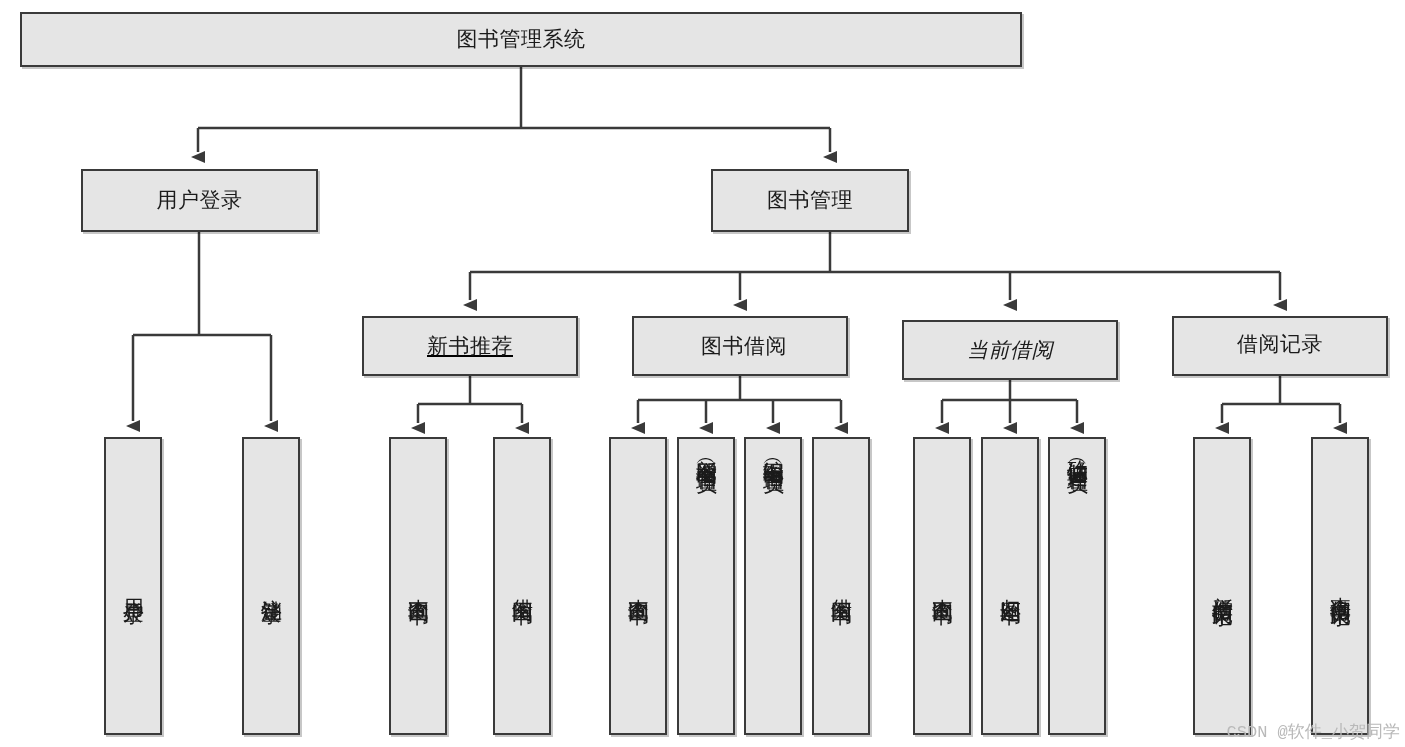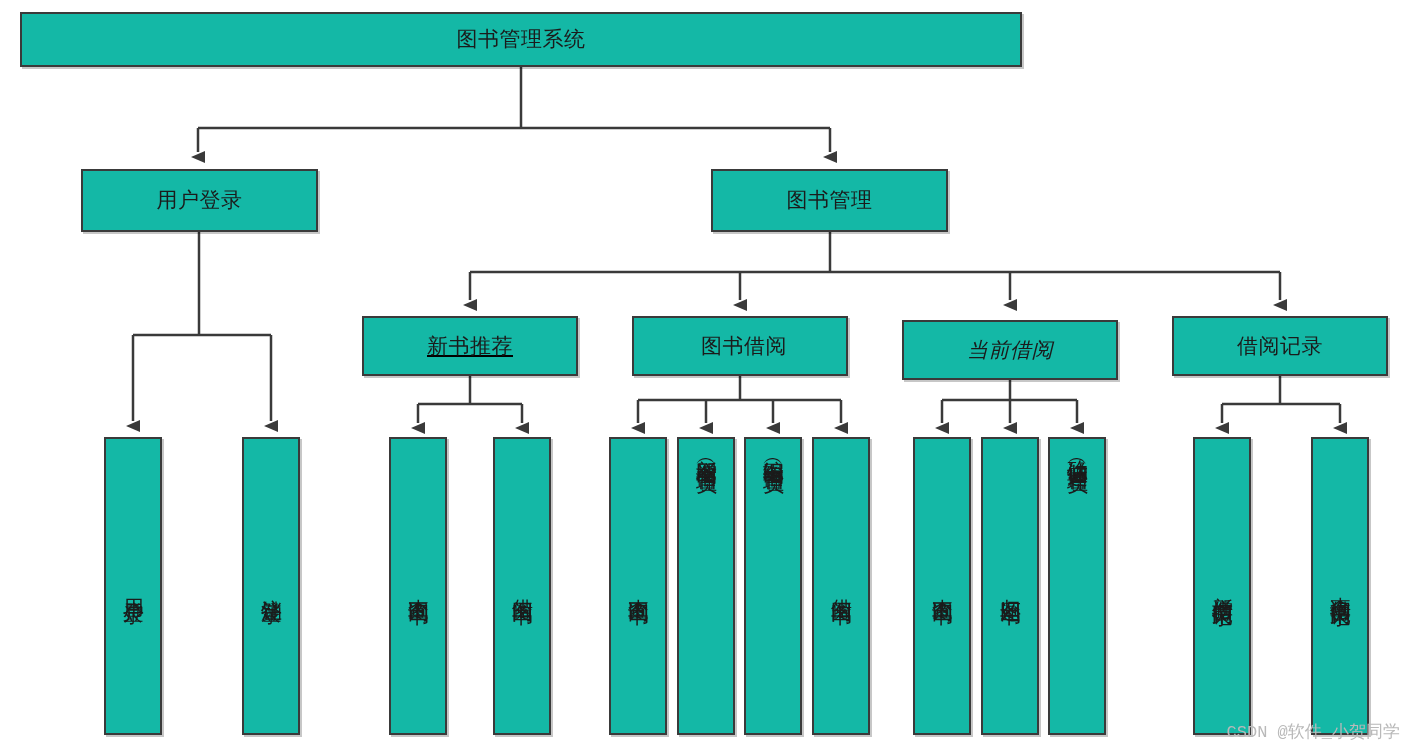--- a/index.html
+++ b/index.html
@@ -22,21 +22,21 @@
   svg.layer {
     position: absolute;
     left: 0;
     top: 0;
     width: 1405px;
     height: 747px;
   }
   .node-box {
     position: absolute;
     box-sizing: border-box;
-    background: #14b8a6;
+    background: #e5e5e5;
     border: 2px solid #3a3a3a;
     box-shadow: 2px 2px 0 rgba(0,0,0,0.22);
     display: flex;
     align-items: center;
     justify-content: center;
   }
   .node-label {
     color: #1b1b1b;
     font-size: 21px;
     line-height: 1.18;
@@ -126,34 +126,34 @@
     </g>
   </svg>
 
   <div class="node-box" style="left:20px; top:12px; width:1002px; height:55px;">
     <span class="node-label">图书管理系统</span>
   </div>
 
   <div class="node-box" style="left:81px; top:169px; width:237px; height:63px;">
     <span class="node-label">用户登录</span>
   </div>
-  <div class="node-box" style="left:711px; top:169px; width:237px; height:63px;">
+  <div class="node-box" style="left:711px; top:169px; width:198px; height:63px;">
     <span class="node-label">图书管理</span>
   </div>
 
   <div class="node-box" style="left:362px; top:316px; width:216px; height:60px;text-decoration:underline;">
     <span class="node-label">新书推荐</span>
   </div>
   <div class="node-box" style="left:632px; top:316px; width:216px; height:60px;padding-left:8px;">
     <span class="node-label">图书借阅</span>
   </div>
   <div class="node-box" style="left:902px; top:320px; width:216px; height:60px;font-style:italic;">
     <span class="node-label">当前借阅</span>
   </div>
-  <div class="node-box" style="left:1172px; top:316px; width:216px; height:60px;">
+  <div class="node-box" style="left:1172px; top:316px; width:216px; height:60px;font-family:Liberation Mono, monospace;">
     <span class="node-label">借阅记录</span>
   </div>
 
   <div class="node-box vertical centered" style="left:104px; top:437px; width:58px; height:298px;">
     <span class="node-label">用户登录</span>
   </div>
   <div class="node-box vertical centered" style="left:242px; top:437px; width:58px; height:298px;">
     <span class="node-label">注销登录</span>
   </div>
 

